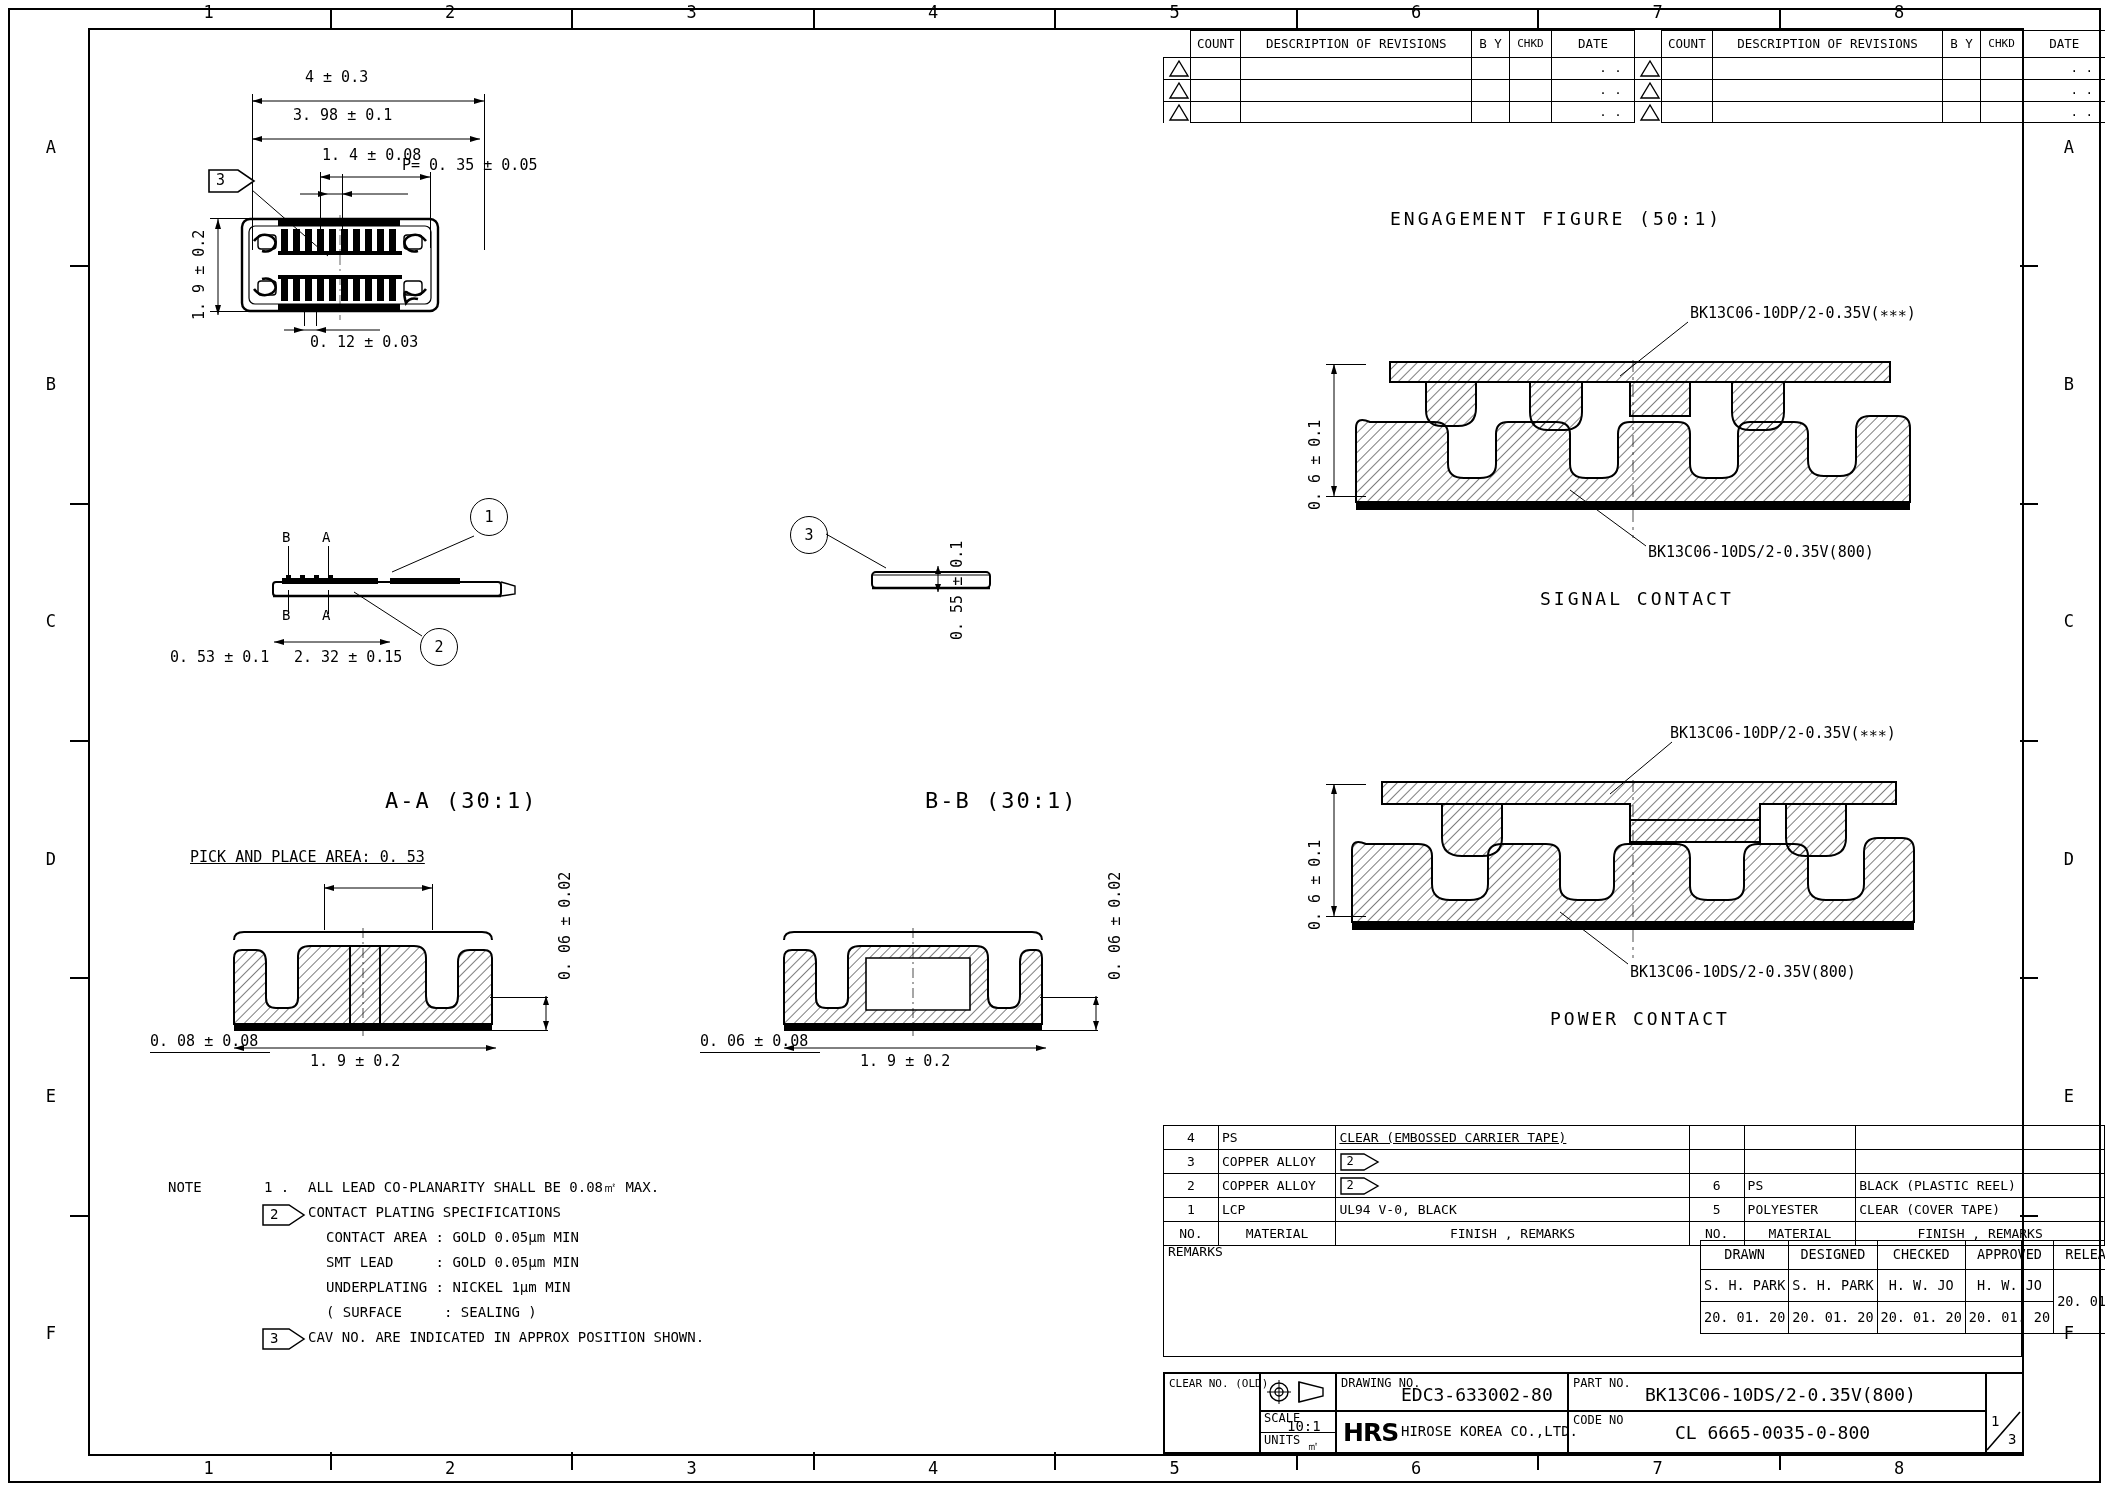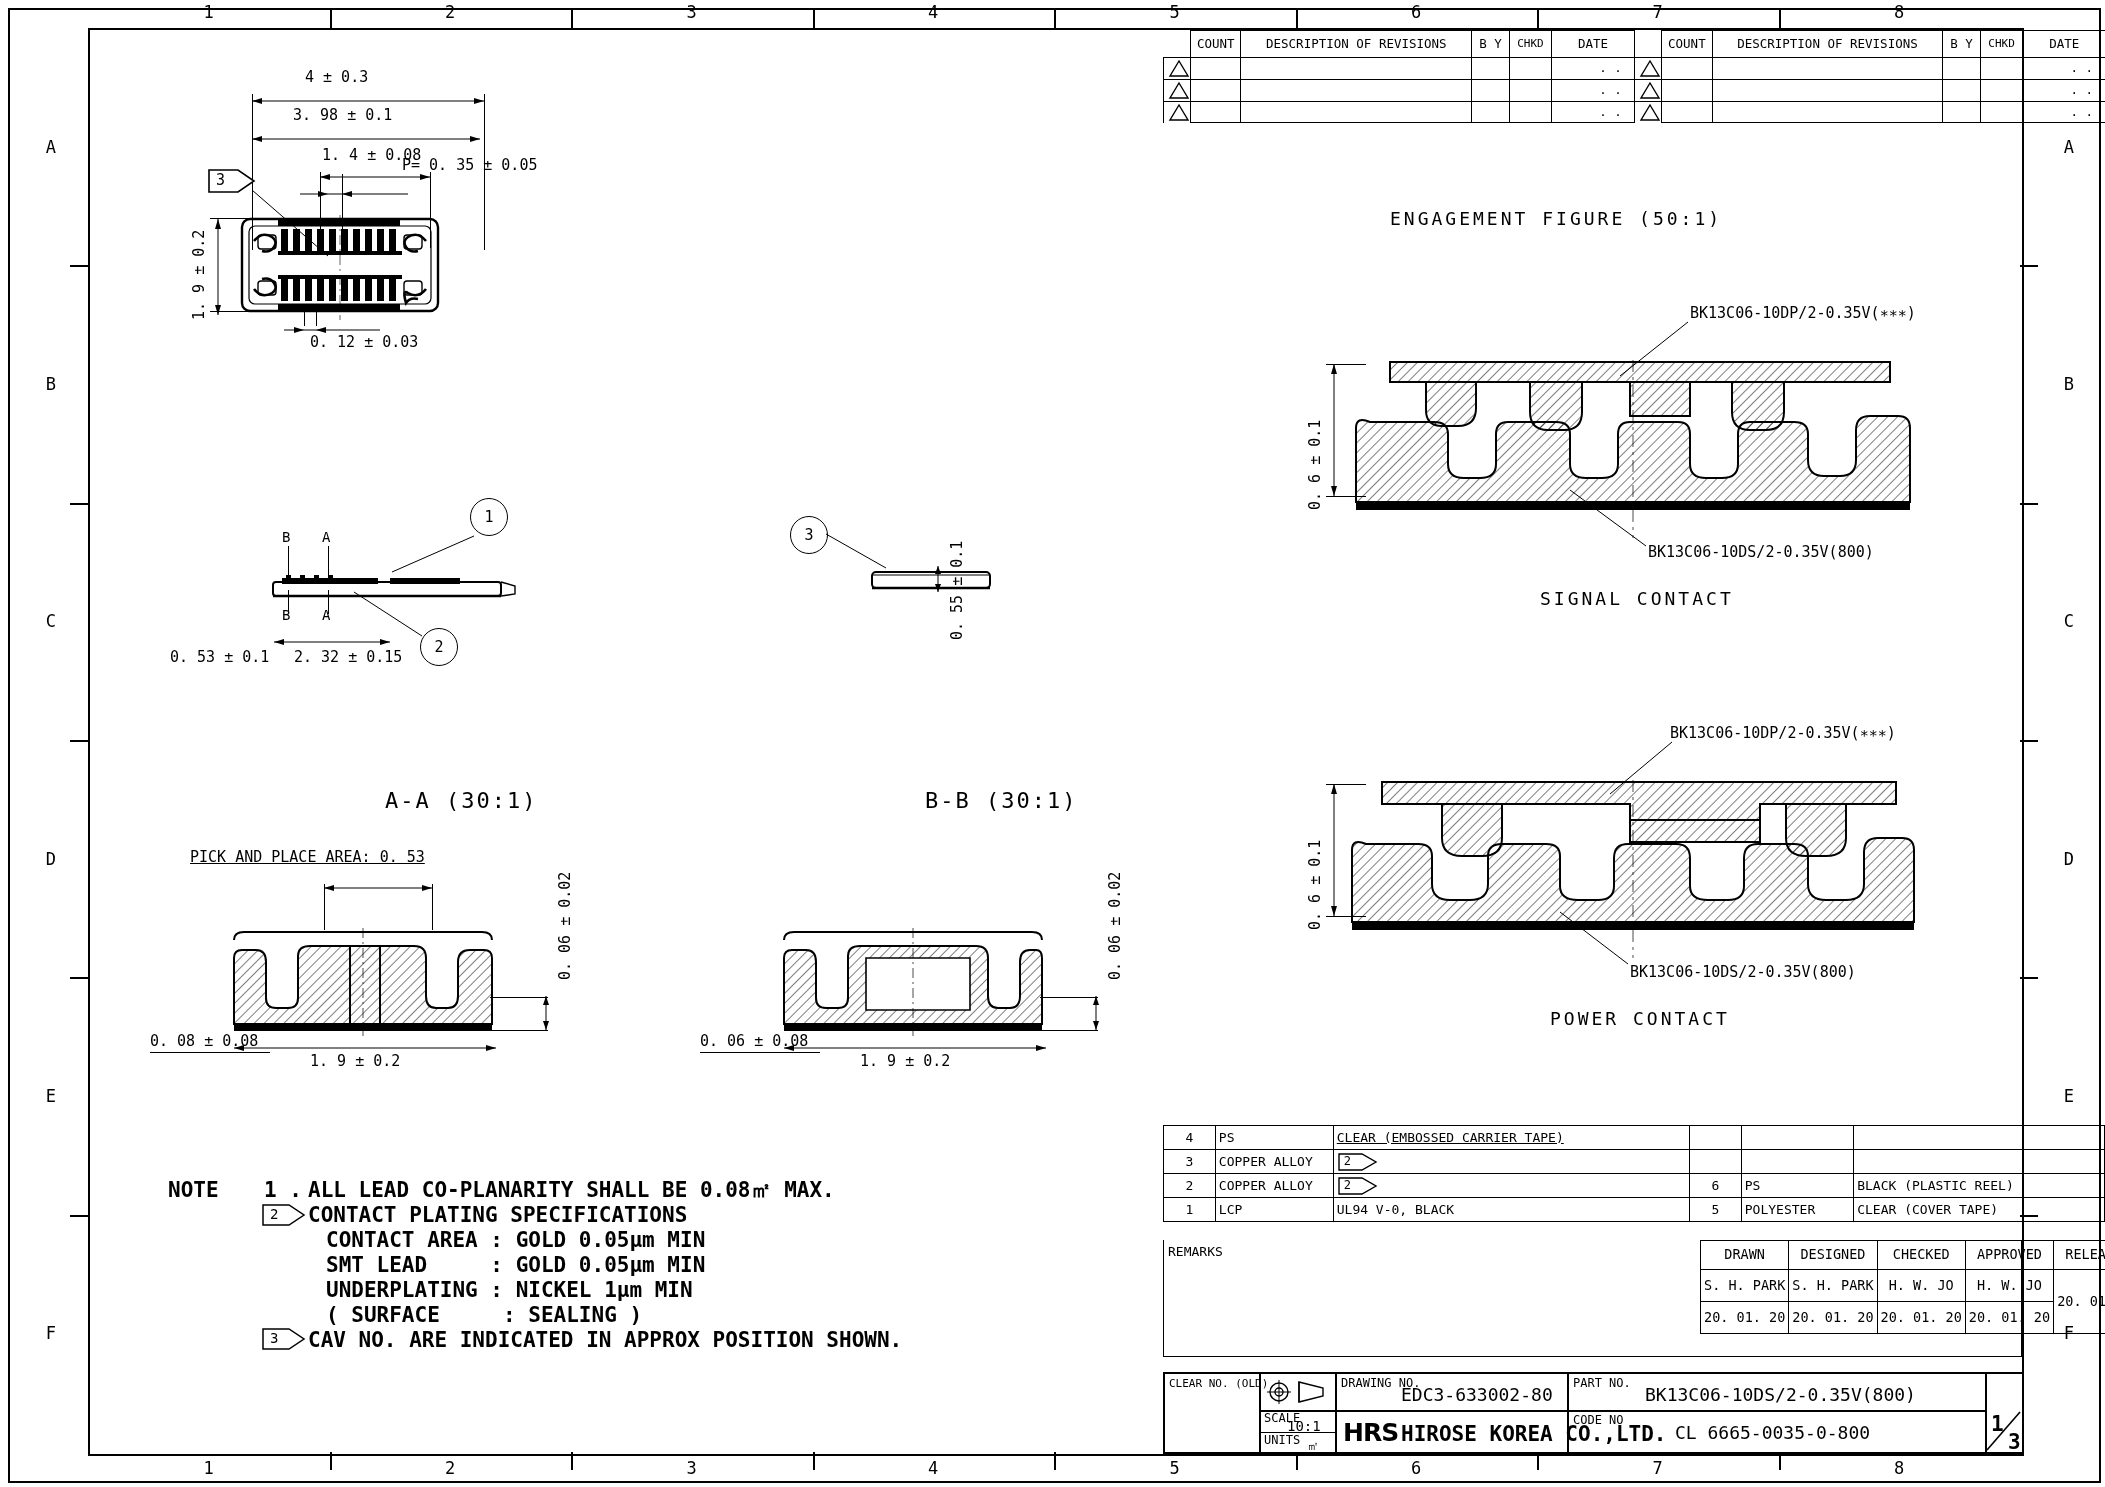--- a/index.html
+++ b/index.html
@@ -32,21 +32,21 @@
   .zone-tick{position:absolute;background:#000;width:2px;}
 
   
   .t{position:absolute;white-space:pre;font-size:14px;line-height:1.0;
      font-family:"DejaVu Sans Mono","Liberation Mono",monospace;}
   .t11{font-size:11px;}
   .t12{font-size:12px;}
   .t13{font-size:13px;}
   .t14{font-size:14px;}
   .t15{font-size:15px;}
-  .t16{font-size:21px;font-weight:bold;}
+  .t16{font-size:14px;}
   .t18{font-size:18px;}
   .t22{font-size:22px;letter-spacing:2px;}
   .t28{font-size:18px;letter-spacing:3px;}
   .vtxt{transform-origin:0 0;transform:rotate(-90deg);}
   .und{text-decoration:underline;}
 
   
   table.grid{position:absolute;border-collapse:collapse;font-size:13px;
      font-family:"DejaVu Sans Mono","Liberation Mono",monospace;}
   table.grid td{border:1px solid #000;padding:0 3px;text-align:center;
@@ -617,20 +617,28 @@
         <td class="l">BLACK (PLASTIC REEL)</td>
       </tr>
       <tr>
         <td style="height:23px;">1</td>
         <td class="l">LCP</td>
         <td class="l">UL94 V-0, BLACK</td>
         <td>5</td>
         <td class="l">POLYESTER</td>
         <td class="l">CLEAR (COVER TAPE)</td>
       </tr>
+      <tr>
+        <td style="height:23px;">NO.</td>
+        <td>MATERIAL</td>
+        <td>FINISH , REMARKS</td>
+        <td>NO.</td>
+        <td>MATERIAL</td>
+        <td>FINISH , REMARKS</td>
+      </tr>
     </tbody>
       </table>
   </div>
 
   <div class="abs" style="left:1163px;top:1240px;width:857px;height:116px;border:1px solid #000;border-top:none;"></div>
   <div class="t t13" style="left:1168px;top:1245px;">REMARKS</div>
 
   <div class="abs" style="left:1700px;top:1240px;">
     <table class="grid" style="position:relative;font-size:13.5px;">
       <tbody>

